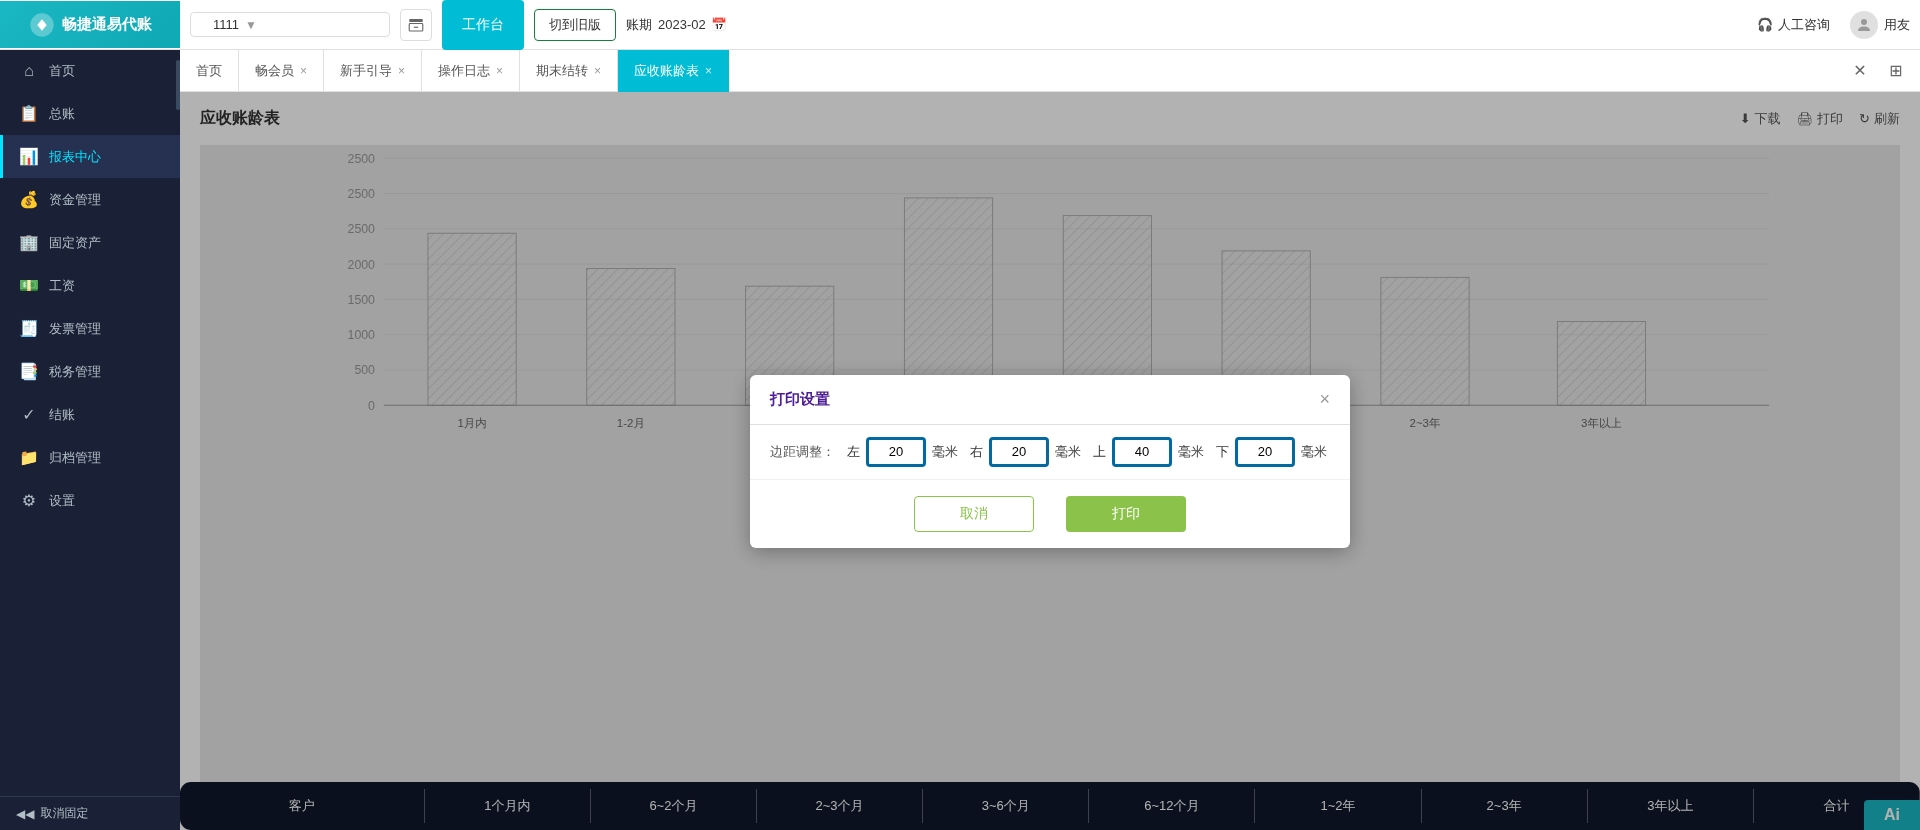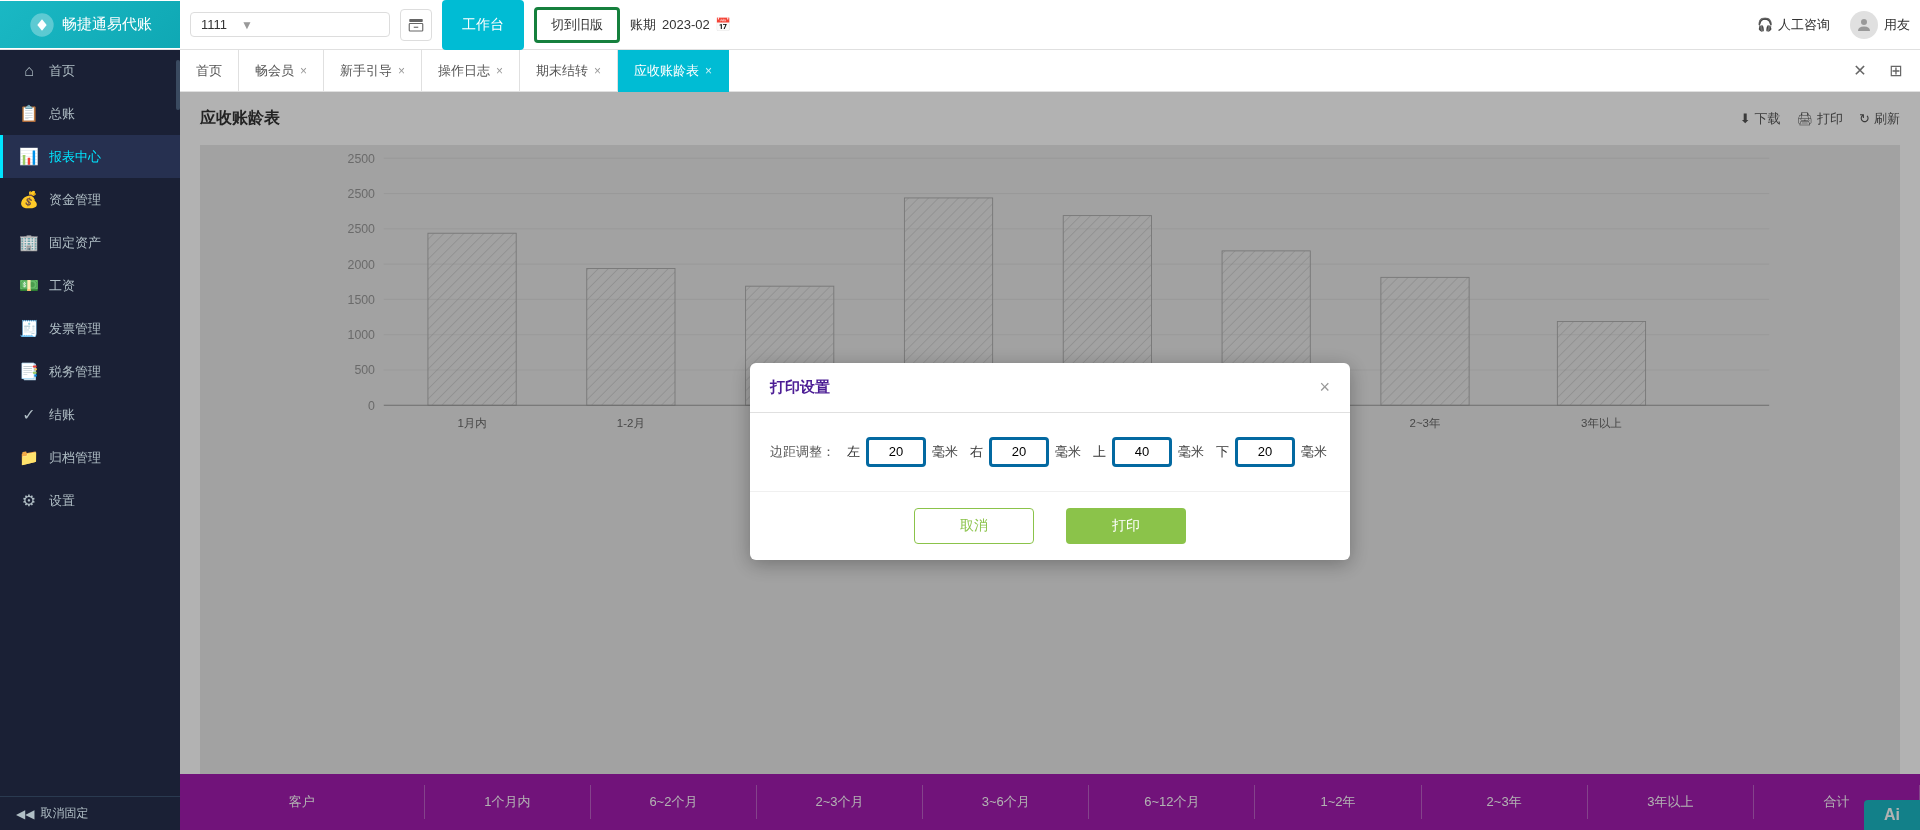--- a/index.html
+++ b/index.html
@@ -17,38 +17,38 @@
     }
     .logo-area {
       width: 180px;
       background: linear-gradient(135deg, #1ab8c4, #0fa8b4);
       height: 47px;
       display: flex;
       align-items: center;
       justify-content: center;
       color: #fff;
       font-size: 15px;
-      font-weight: normal;
+      font-weight: bold;
       flex-shrink: 0;
       margin-left: -10px;
     }
     .logo-icon {
       width: 28px;
       height: 28px;
       margin-right: 6px;
     }
     .company-selector {
       display: flex;
       align-items: center;
       border: 1px solid #ddd;
       border-radius: 4px;
-      padding: 4px 10px;
+      padding: 4px 22px;
       min-width: 200px;
       cursor: pointer;
-      gap: 14px;
+      gap: 6px;
       color: #333;
     }
     .company-selector .arrow { color: #999; font-size: 12px; }
     .archive-icon-btn {
       width: 32px; height: 32px;
       border: 1px solid #ddd;
       border-radius: 4px;
       display: flex; align-items: center; justify-content: center;
       cursor: pointer;
       color: #666;
@@ -57,21 +57,21 @@
     .workbench-btn {
       background: #00bcd4;
       color: #fff;
       border: none;
       border-radius: 4px;
       padding: 16px 20px;
       cursor: pointer;
       font-size: 14px;
     }
     .old-version-btn {
-      border: 3px solid #15803d;
+      border: 1px solid #15803d;
       background: #fff;
       color: #333;
       border-radius: 4px;
       padding: 6px 14px;
       cursor: pointer;
       font-size: 13px;
     }
     .period-area {
       display: flex;
       align-items: center;
@@ -259,24 +259,25 @@
       position: relative;
       overflow: hidden;
     }
 
     
     .bottom-table {
       position: absolute;
       bottom: 0;
       left: 0;
       right: 0;
-      height: 56px;
-      background: #a21caf;
-      display: flex;
-      align-items: center;
+      height: 48px;
+      background: #0f172a;
+      display: flex;
+      align-items: center;
+      border-radius: 11px;
     }
     .bottom-table-cell {
       flex: 1;
       text-align: center;
       color: #fff;
       font-size: 13px;
       border-right: 1px solid rgba(255,255,255,0.3);
       padding: 8px 4px;
     }
     .bottom-table-cell:first-child { flex: 1.5; }
@@ -309,21 +310,21 @@
       font-size: 15px;
       font-weight: bold;
       color: #4c1d95;
     }
     .modal-close {
       cursor: pointer;
       color: #999;
       font-size: 18px;
     }
     .modal-body {
-      padding: 24px 20px;
+      padding: 12px 20px;
     }
     .margin-row {
       display: flex;
       align-items: center;
       gap: 12px;
       flex-wrap: wrap;
     }
     .margin-label {
       font-size: 13px;
       color: #555;

